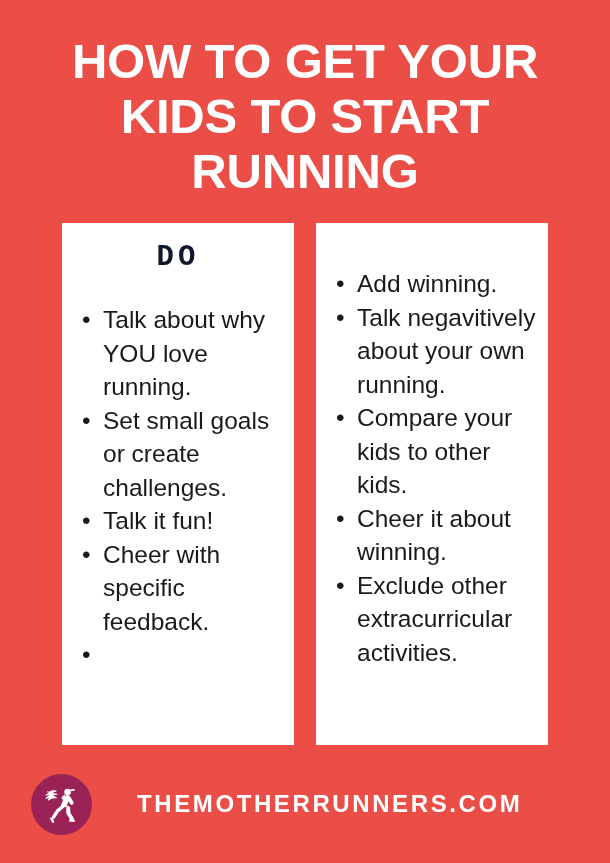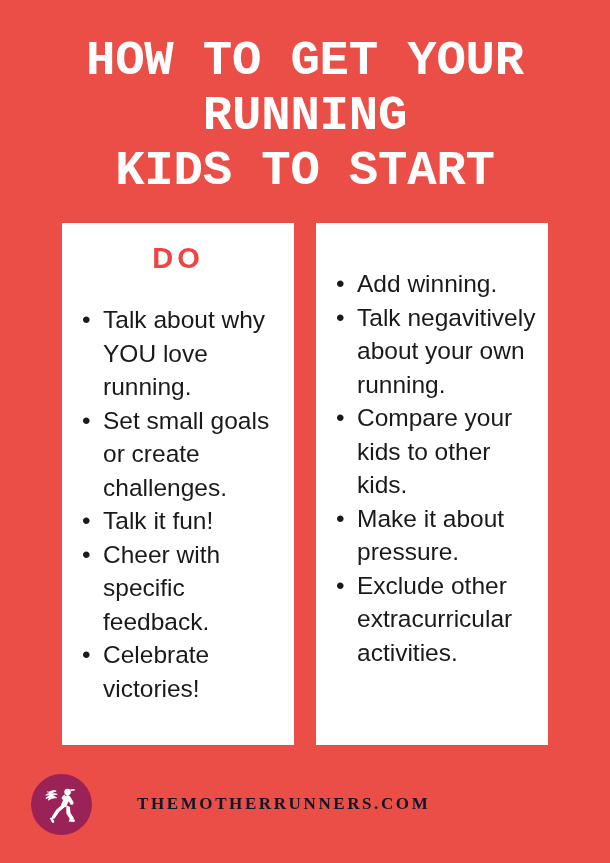--- a/index.html
+++ b/index.html
@@ -24,21 +24,21 @@
     flex-direction: column;
   }
 
   
   .title-block {
     padding: 34px 40px 0 40px;
     text-align: center;
   }
   .title-line {
     color: #FFFFFF;
-    font-family: Liberation Mono, monospace;
+    font-family: Liberation Sans, sans-serif;
     font-weight: bold;
     font-size: 49px;
     line-height: 55px;
     letter-spacing: -0.2px;
     text-transform: uppercase;
     white-space: nowrap;
   }
 
   
   .columns {
@@ -50,22 +50,22 @@
   .card {
     background: #FFFFFF;
     width: 232px;
     height: 522px;
     box-sizing: border-box;
     padding: 16px 0 10px 0;
     overflow: hidden;
   }
   .card-heading {
     text-align: center;
-    color: #ef4444;
-    font-family: Liberation Sans, sans-serif;
+    color: #0f172a;
+    font-family: Liberation Mono, monospace;
     font-weight: bold;
     font-size: 29px;
     letter-spacing: 4px;
     line-height: 34px;
     margin: 2px 0 0 0;
   }
   .card-list {
     list-style: none;
     margin: 28px 0 0 0;
     padding: 0 8px 0 20px;
@@ -103,37 +103,37 @@
     flex: 0 0 auto;
     display: flex;
     align-items: center;
     justify-content: center;
   }
   .logo-badge svg {
     display: block;
   }
   .site-url {
     margin-left: 45px;
-    color: #0f172a;
-    font-family: Liberation Serif, serif;
+    color: #ffffff;
+    font-family: Liberation Sans, sans-serif;
     font-weight: bold;
-    font-size: 17px;
+    font-size: 24px;
     letter-spacing: 2.6px;
     white-space: nowrap;
   }
 </style>
 </head>
 <body>
 
 <div class="poster">
 
   <div class="title-block">
     <div class="title-line">HOW TO GET YOUR</div>
+    <div class="title-line">KIDS TO START</div>
     <div class="title-line">RUNNING</div>
-    <div class="title-line">KIDS TO START</div>
   </div>
 
   <div class="columns">
 
     <div class="card">
       <div class="card-heading">DO</div>
       <ul class="card-list">
         <li>
           <span class="bullet">•</span>
           <span>Talk about why YOU love running.</span>
@@ -145,42 +145,41 @@
         <li>
           <span class="bullet">•</span>
           <span>Talk it fun!</span>
         </li>
         <li>
           <span class="bullet">•</span>
           <span>Cheer with specific feedback.</span>
         </li>
         <li>
           <span class="bullet">•</span>
-          <span>Celebrate victories!</span>
         </li>
       </ul>
     </div>
 
     <div class="card">
       <ul class="card-list">
         <li>
           <span class="bullet">•</span>
           <span>Add winning.</span>
         </li>
         <li>
           <span class="bullet">•</span>
           <span>Talk negavitively about your own running.</span>
         </li>
         <li>
           <span class="bullet">•</span>
           <span>Compare your kids to other kids.</span>
         </li>
         <li>
           <span class="bullet">•</span>
-          <span>Make it about pressure.</span>
+          <span>Cheer it about winning.</span>
         </li>
         <li>
           <span class="bullet">•</span>
           <span>Exclude other extracurricular activities.</span>
         </li>
       </ul>
     </div>
 
   </div>
 

